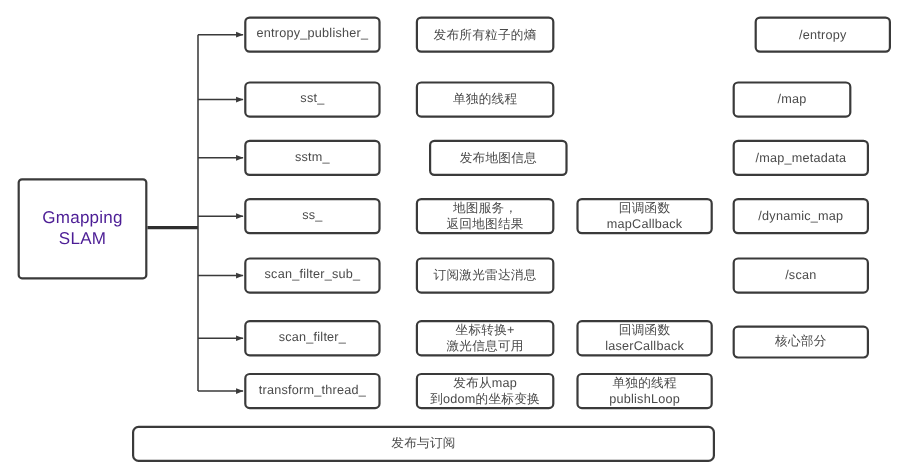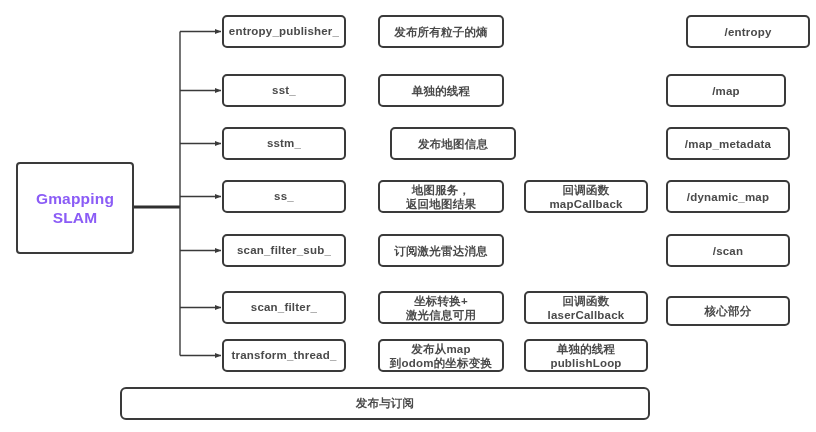--- a/index.html
+++ b/index.html
@@ -26,28 +26,27 @@
     background: #ffffff;
     color: #4a4a4a;
     display: flex;
     align-items: center;
     justify-content: center;
     text-align: center;
     font-size: 11.5px;
     line-height: 13px;
     white-space: pre-line;
     letter-spacing: 0.2px;
-    font-weight: bold;
   }
   .node.root {
     font-size: 15.5px;
     line-height: 19px;
     border-width: 2px;
     border-radius: 4px;
-    color: #8b5cf6;
+    color: #4c1d95;
   }
   .node.footer {
     font-size: 11.5px;
     border-radius: 6px;
   }
   .node.cn {
     font-size: 11.5px;
     line-height: 14px;
   }
   #wires {
@@ -85,21 +84,21 @@
 
   <div class="node root" style="left: 16px; top: 162px; width: 118px; height: 92px;">Gmapping
 SLAM</div>
 
   <div id="rows-layer">
       <div class="node" style="left: 222px; top: 15px; width: 124px; height: 33px;">entropy_publisher_</div>
       <div class="node cn" style="left: 378px; top: 15px; width: 126px; height: 33px;">发布所有粒子的熵</div>
       <div class="node cn" style="left: 666px; top: 15px; width: 124px; height: 33px; margin-left: 20px;">/entropy</div>
       <div class="node" style="left: 222px; top: 74px; width: 124px; height: 33px;">sst_</div>
       <div class="node cn" style="left: 378px; top: 74px; width: 126px; height: 33px;">单独的线程</div>
-      <div class="node cn" style="left: 666px; top: 74px; width: 120px; height: 33px;">/map</div>
+      <div class="node cn" style="left: 666px; top: 74px; width: 108px; height: 33px;">/map</div>
       <div class="node" style="left: 222px; top: 127px; width: 124px; height: 33px;">sstm_</div>
       <div class="node cn" style="left: 378px; top: 127px; width: 126px; height: 33px; margin-left: 12px;">发布地图信息</div>
       <div class="node cn" style="left: 666px; top: 127px; width: 124px; height: 33px;">/map_metadata</div>
       <div class="node" style="left: 222px; top: 180px; width: 124px; height: 33px;">ss_</div>
       <div class="node cn" style="left: 378px; top: 180px; width: 126px; height: 33px;">地图服务，
 返回地图结果</div>
       <div class="node cn" style="left: 524px; top: 180px; width: 124px; height: 33px;">回调函数
 mapCallback</div>
       <div class="node cn" style="left: 666px; top: 180px; width: 124px; height: 33px;">/dynamic_map</div>
       <div class="node" style="left: 222px; top: 234px; width: 124px; height: 33px;">scan_filter_sub_</div>

